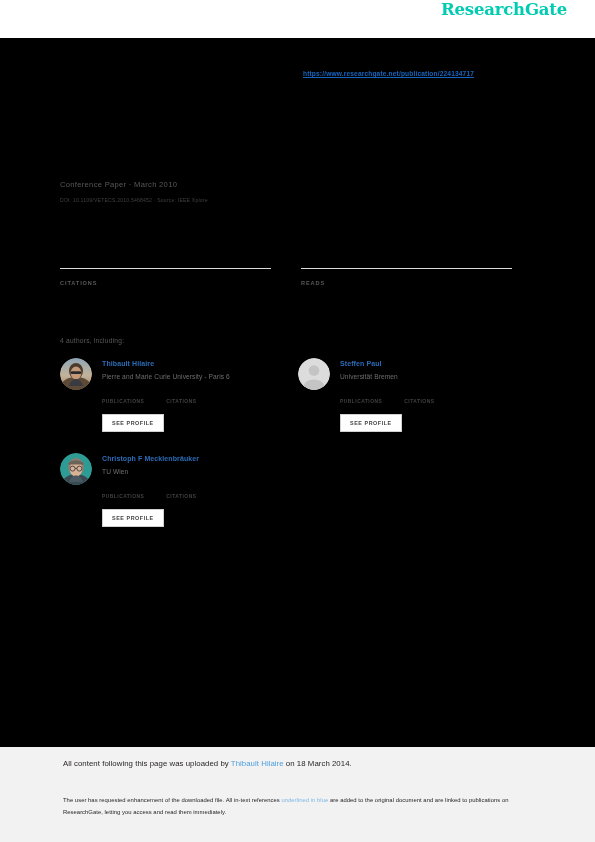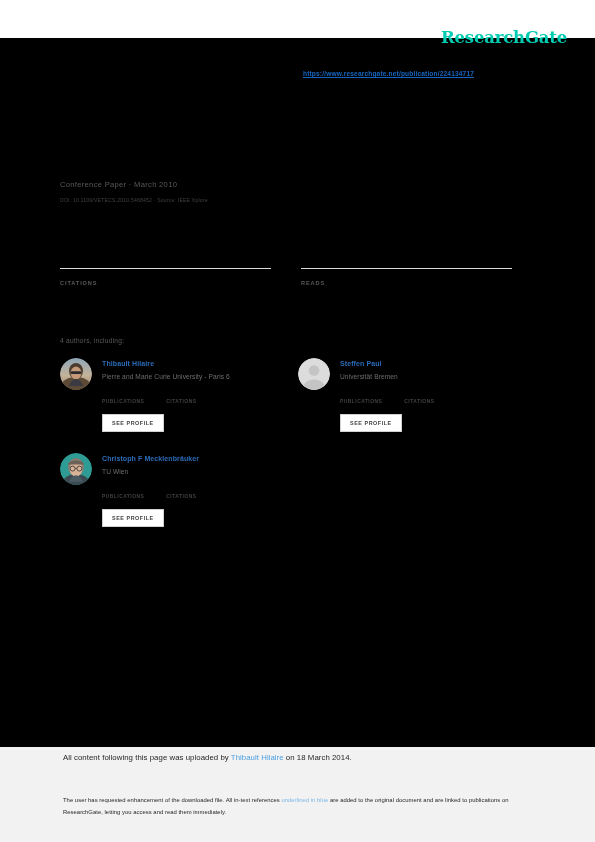--- a/index.html
+++ b/index.html
@@ -38,21 +38,21 @@
     left: 0; top: 38px;
     width: 595px;
     height: 709px;
     background: #000000;
   }
 
   
   .brand {
     position: absolute;
     right: 28px;
-    top: 28px;
+    top: 0;
     font-family: "DejaVu Serif", serif;
     font-size: 16.5px;
     font-weight: bold;
     color: #00ccb1;
     letter-spacing: -0.2px;
     white-space: nowrap;
   }
 
   
   .pub-url {
@@ -229,21 +229,21 @@
     position: absolute;
     left: 0;
     top: 747px;
     width: 595px;
     height: 95px;
     background: #f2f2f2;
   }
   .footer-upload {
     position: absolute;
     left: 63px;
-    top: 6px;
+    top: 12px;
     font-size: 7.8px;
     color: #231f20;
     letter-spacing: 0.05px;
     white-space: nowrap;
   }
   .footer-upload .lnk {
     color: #4d9fe0;
   }
   .footer-note {
     position: absolute;

